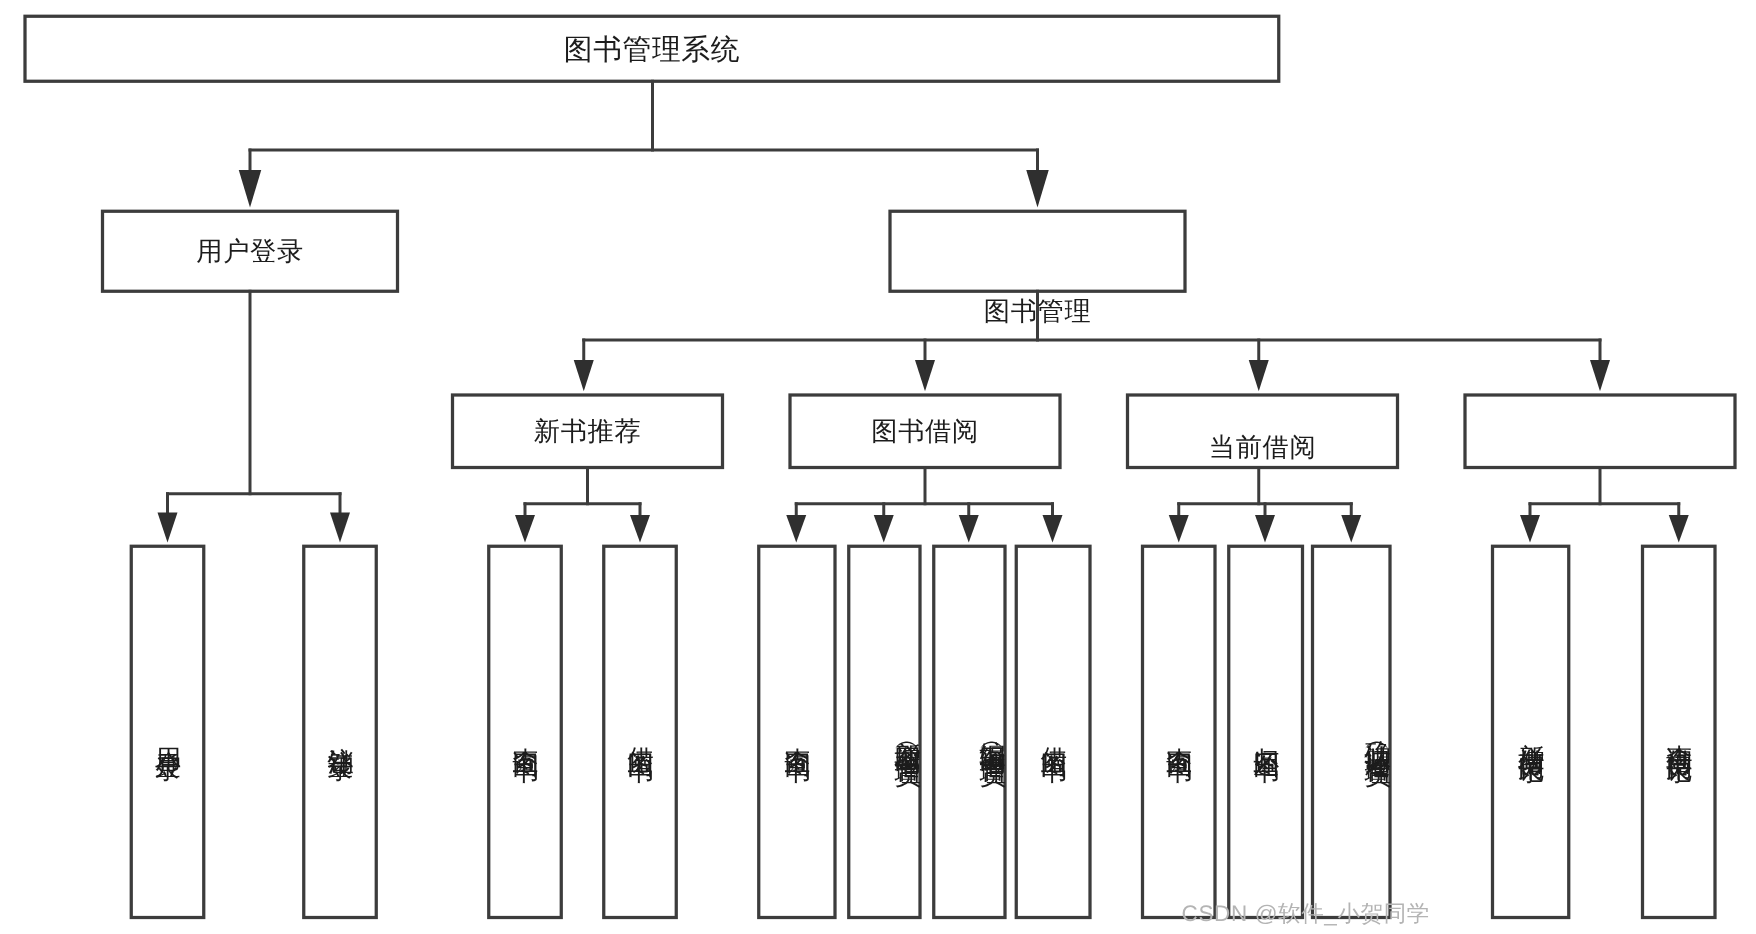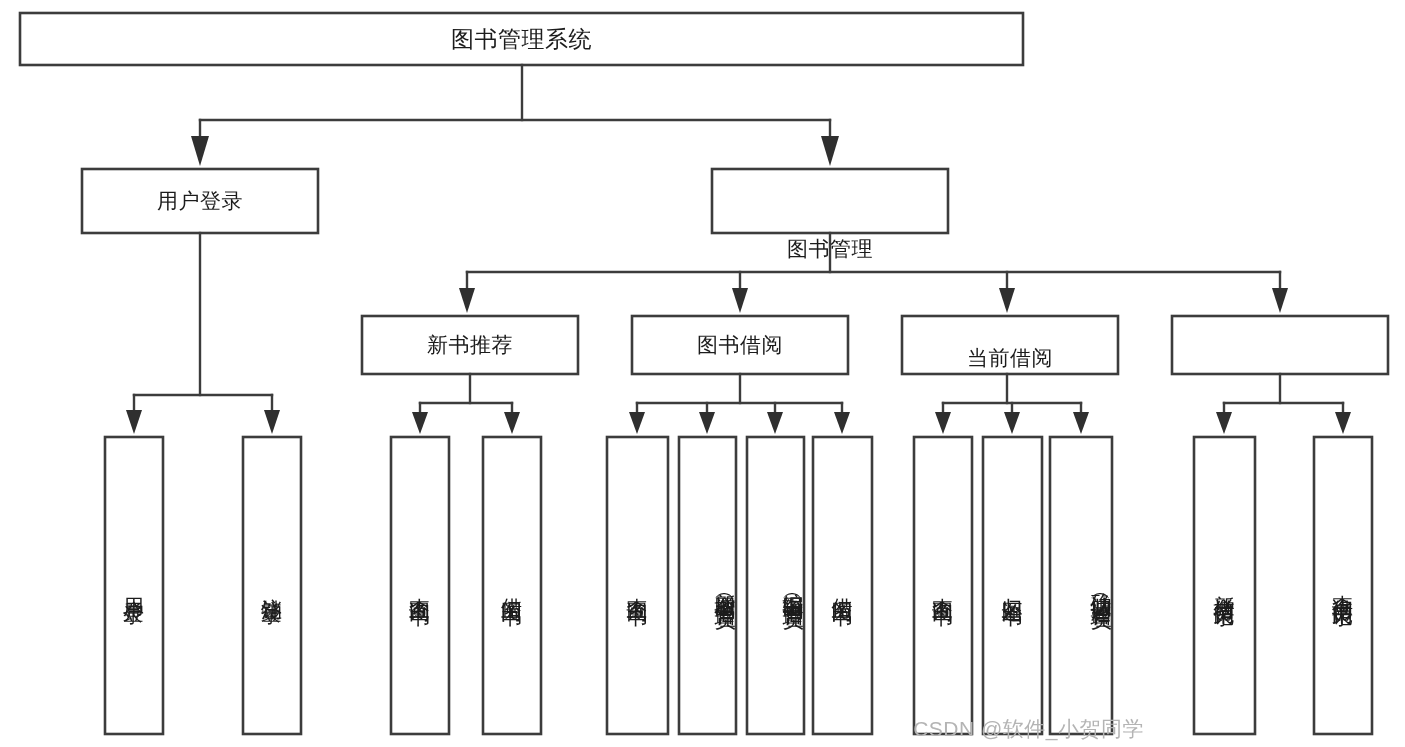--- a/index.html
+++ b/index.html
@@ -62,21 +62,21 @@
     writing-mode: vertical-rl;
     text-orientation: upright;
     letter-spacing: 2.5px;
     line-height: 1;
     pointer-events: none;
   }
   .watermark {
     position: absolute;
     right: 8px;
     bottom: 4px;
-    font-size: 21px;
+    font-size: 18px;
     color: #b4b4b4;
     white-space: nowrap;
     letter-spacing: 0.5px;
   }
 </style>
 </head>
 <body>
 
 <div id="diagram-root">
 

